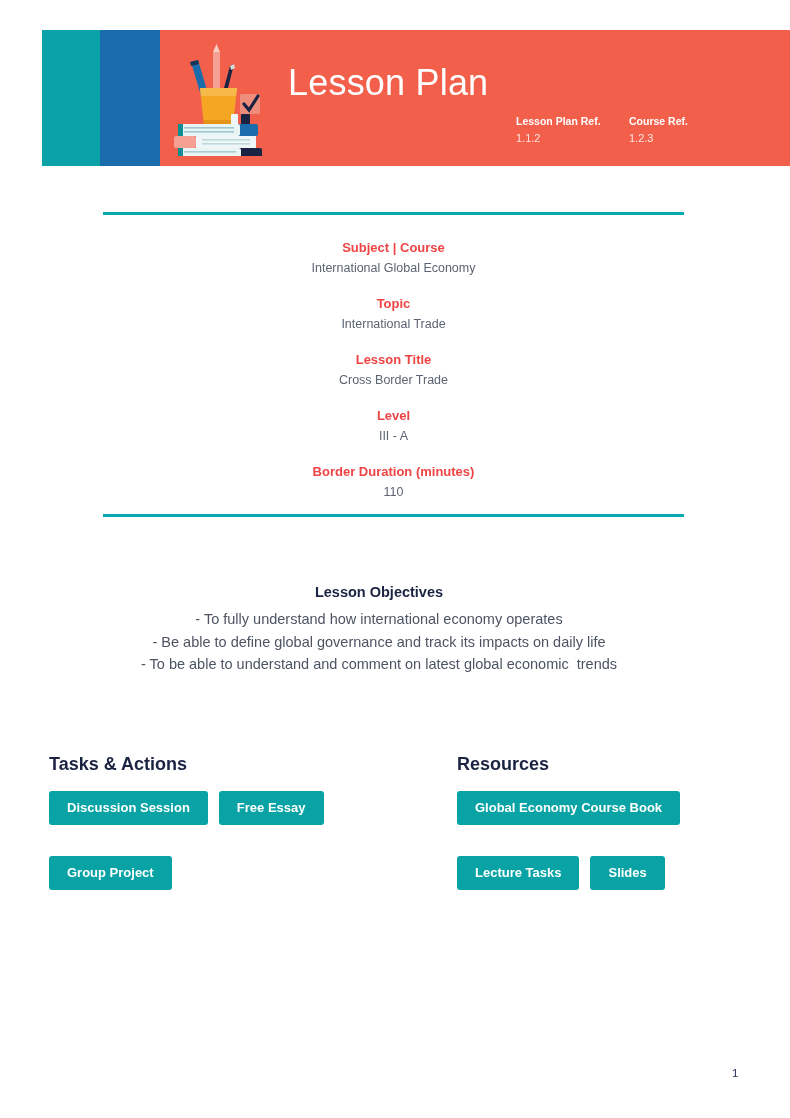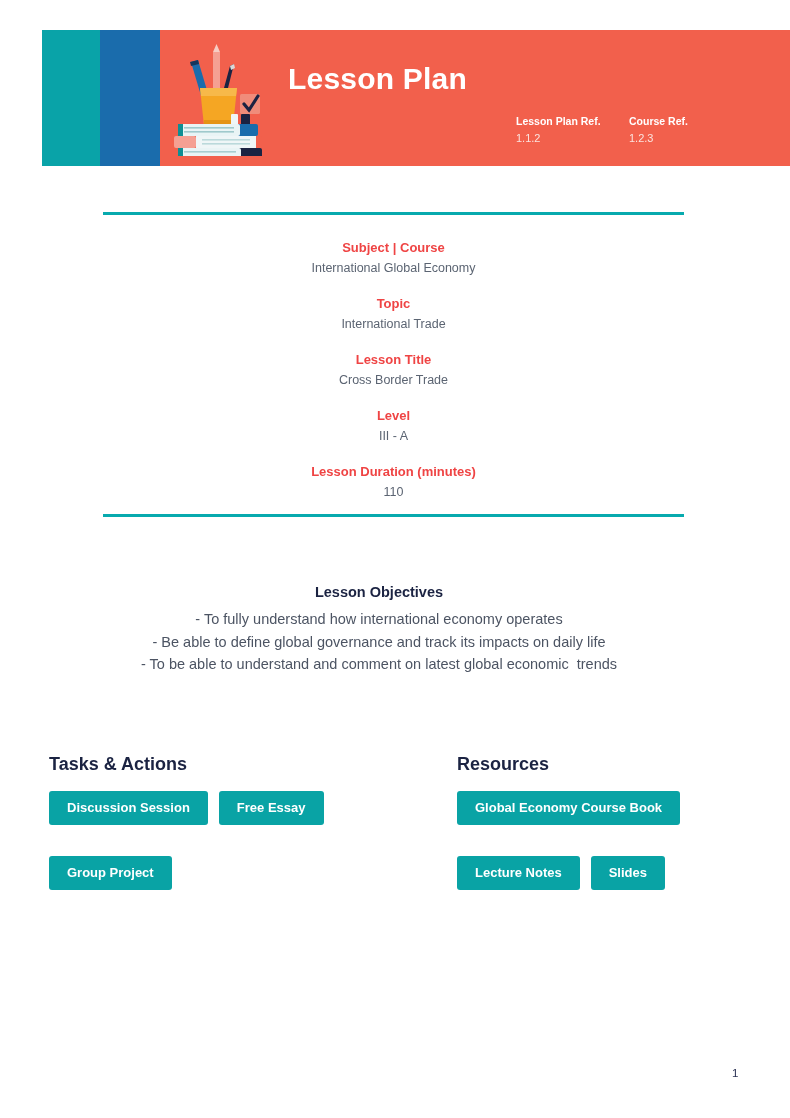--- a/index.html
+++ b/index.html
@@ -48,22 +48,22 @@
     top: 14px;
     width: 108px;
     height: 112px;
   }
 
   .hdr-title {
     position: absolute;
     left: 128px;
     top: 32px;
     color: #ffffff;
-    font-size: 30px;
-    font-weight: bold;
+    font-size: 36px;
+    font-weight: normal;
     letter-spacing: 0.2px;
     white-space: nowrap;
   }
 
   .hdr-refs {
     position: absolute;
     left: 356px;
     top: 84px;
     display: flex;
     gap: 0;
@@ -283,21 +283,21 @@
     <div class="meta-label">Lesson Title</div>
     <div class="meta-value">Cross Border Trade</div>
   </div>
 
   <div class="meta-row">
     <div class="meta-label">Level</div>
     <div class="meta-value">III - A</div>
   </div>
 
   <div class="meta-row">
-    <div class="meta-label">Lesson Duration (minutes)</div>
+    <div class="meta-label">Border Duration (minutes)</div>
     <div class="meta-value">110</div>
   </div>
 
 </div>
 
 <div class="objectives">
   <div class="obj-heading">Lesson Objectives</div>
   <div class="obj-line">- To fully understand how international economy operates</div>
   <div class="obj-line">- Be able to define global governance and track its impacts on daily life</div>
   <div class="obj-line">- To be able to understand and comment on latest global economic  trends</div>
@@ -311,18 +311,18 @@
     <div class="break"></div>
     <button class="btn">Group Project</button>
   </div>
 </div>
 
 <div class="col col-resources">
   <div class="col-heading">Resources</div>
   <div class="btn-rows">
     <button class="btn">Global Economy Course Book</button>
     <div class="break"></div>
-    <button class="btn">Lecture Notes</button>
+    <button class="btn">Lecture Tasks</button>
     <button class="btn">Slides</button>
   </div>
 </div>
 
 <div class="page-num">1</div>
 
 </body></html>

